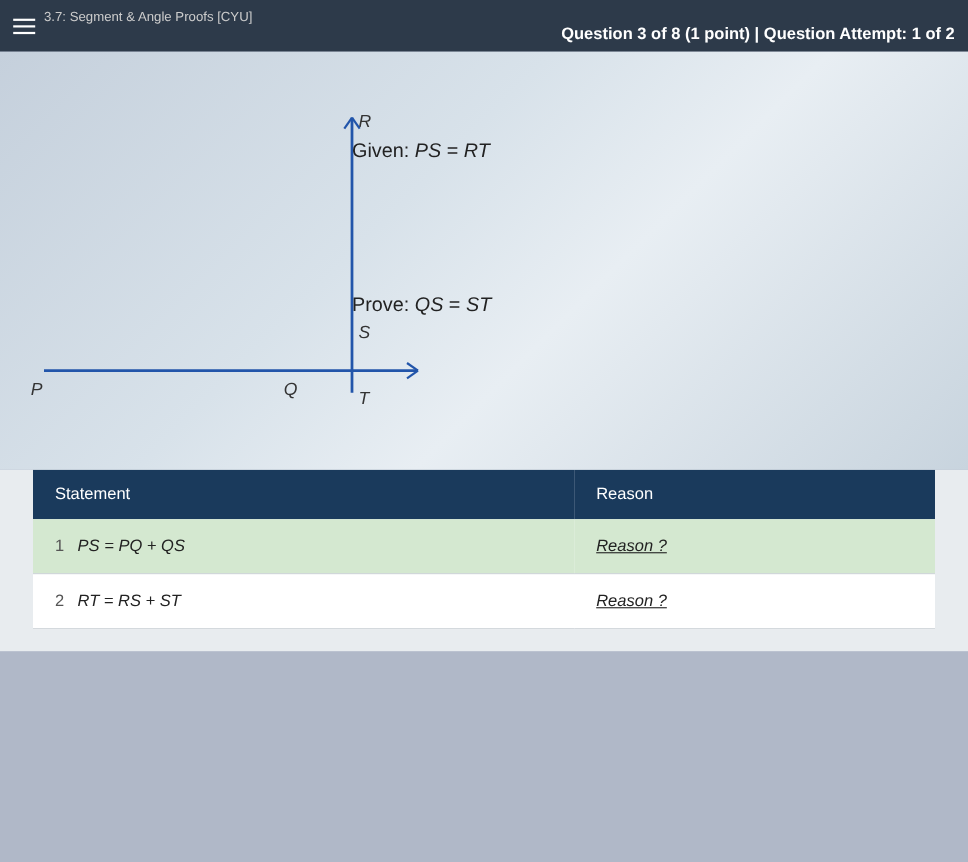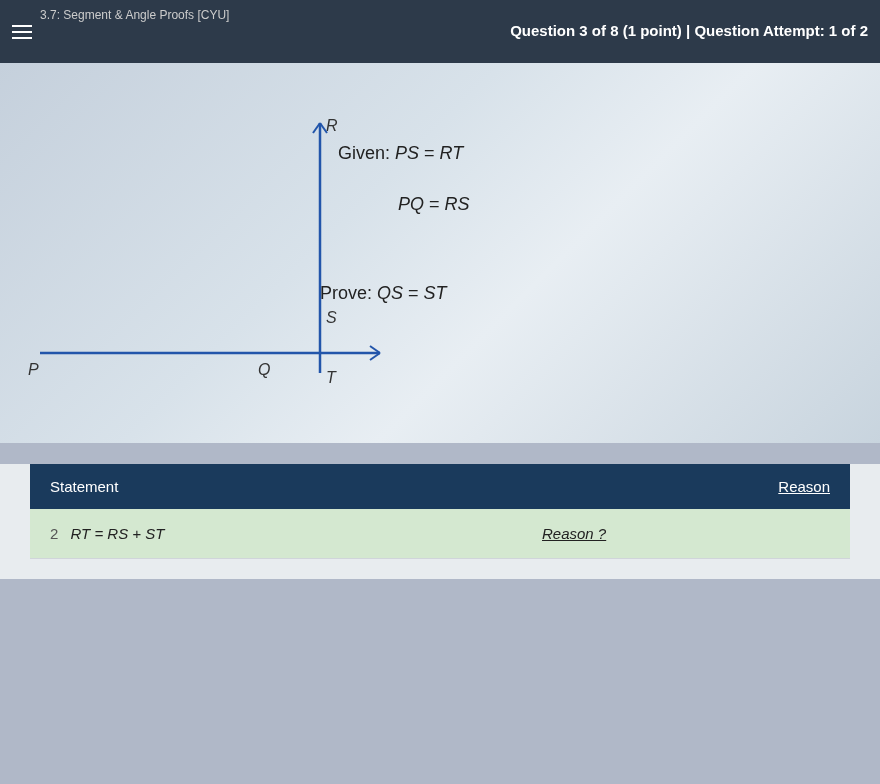--- a/index.html
+++ b/index.html
@@ -9,21 +9,21 @@
       font-family: Arial, sans-serif;
       background: #b0b8c8;
       overflow: hidden;
       position: relative;
     }
 
     
     .header {
       background: #2d3a4a;
       color: white;
-      padding: 8px 12px 24px 40px;
+      padding: 8px 12px 8px 40px;
       position: relative;
     }
     .header .menu-icon {
       position: absolute;
       left: 12px;
       top: 50%;
       transform: translateY(-50%);
       display: flex;
       flex-direction: column;
       gap: 4px;
@@ -61,21 +61,20 @@
       width: 100%;
       height: 100%;
     }
 
     .given-text {
       position: absolute;
       top: 80px;
       left: 320px;
       font-size: 18px;
       color: #222;
-      padding-left: 18px;
     }
     .given-text .math-line {
       margin-bottom: 30px;
     }
     .prove-text {
       position: absolute;
       top: 220px;
       left: 320px;
       font-size: 18px;
       color: #222;
@@ -86,39 +85,37 @@
     .proof-section {
       background: #e8ecef;
       margin: 0;
       padding: 0 30px 20px 30px;
     }
 
     .proof-table {
       width: 100%;
       border-collapse: collapse;
       background: white;
-      margin-top: 21px;
     }
 
     .proof-table thead tr {
       background: #1a3a5c;
       color: white;
     }
 
     .proof-table thead th {
       padding: 14px 20px;
       font-size: 15px;
       font-weight: normal;
       text-align: left;
     }
 
     .proof-table thead th.reason-col {
-      text-align: right;
+      text-align: left;
       width: 40%;
-      text-decoration: underline;
     }
 
     .proof-table tbody tr {
       border-bottom: 1px solid #d0d5da;
     }
 
     .proof-table tbody tr:nth-child(1) {
       background: #d4e8d0;
     }
 
@@ -184,38 +181,44 @@
 
     <line x1="370" y1="283" x2="380" y2="290" stroke="#2255aa" stroke-width="2"></line>
     <line x1="370" y1="297" x2="380" y2="290" stroke="#2255aa" stroke-width="2"></line>
 
     <line x1="313" y1="70" x2="320" y2="60" stroke="#2255aa" stroke-width="2"></line>
     <line x1="327" y1="70" x2="320" y2="60" stroke="#2255aa" stroke-width="2"></line>
   </svg>
 
   <div class="given-text">
     <div class="math-line">Given: <i>PS</i> = <i>RT</i></div>
-    <div class="math-line"><i style="margin-left:60px">PQ</i> = <i>RS</i></div>
   </div>
 
   <div class="prove-text">
     Prove: <i>QS</i> = <i>ST</i>
   </div>
 </div>
 
 <div class="proof-section">
   <table class="proof-table">
     <thead>
       <tr>
         <th>Statement</th>
         <th class="reason-col">Reason</th>
       </tr>
     </thead>
     <tbody>
 
+      <tr style="background:#d4e8d0;">
+        <td>
+          <span class="row-num">1</span>
+          <span class="math"><i>PS</i> = <i>PQ</i> + <i>QS</i></span>
+        </td>
+        <td class="reason-cell">Reason ?</td>
+      </tr>
 
       <tr>
         <td>
           <span class="row-num">2</span>
           <span class="math"><i>RT</i> = <i>RS</i> + <i>ST</i></span>
         </td>
         <td class="reason-cell">Reason ?</td>
       </tr>
 
 

